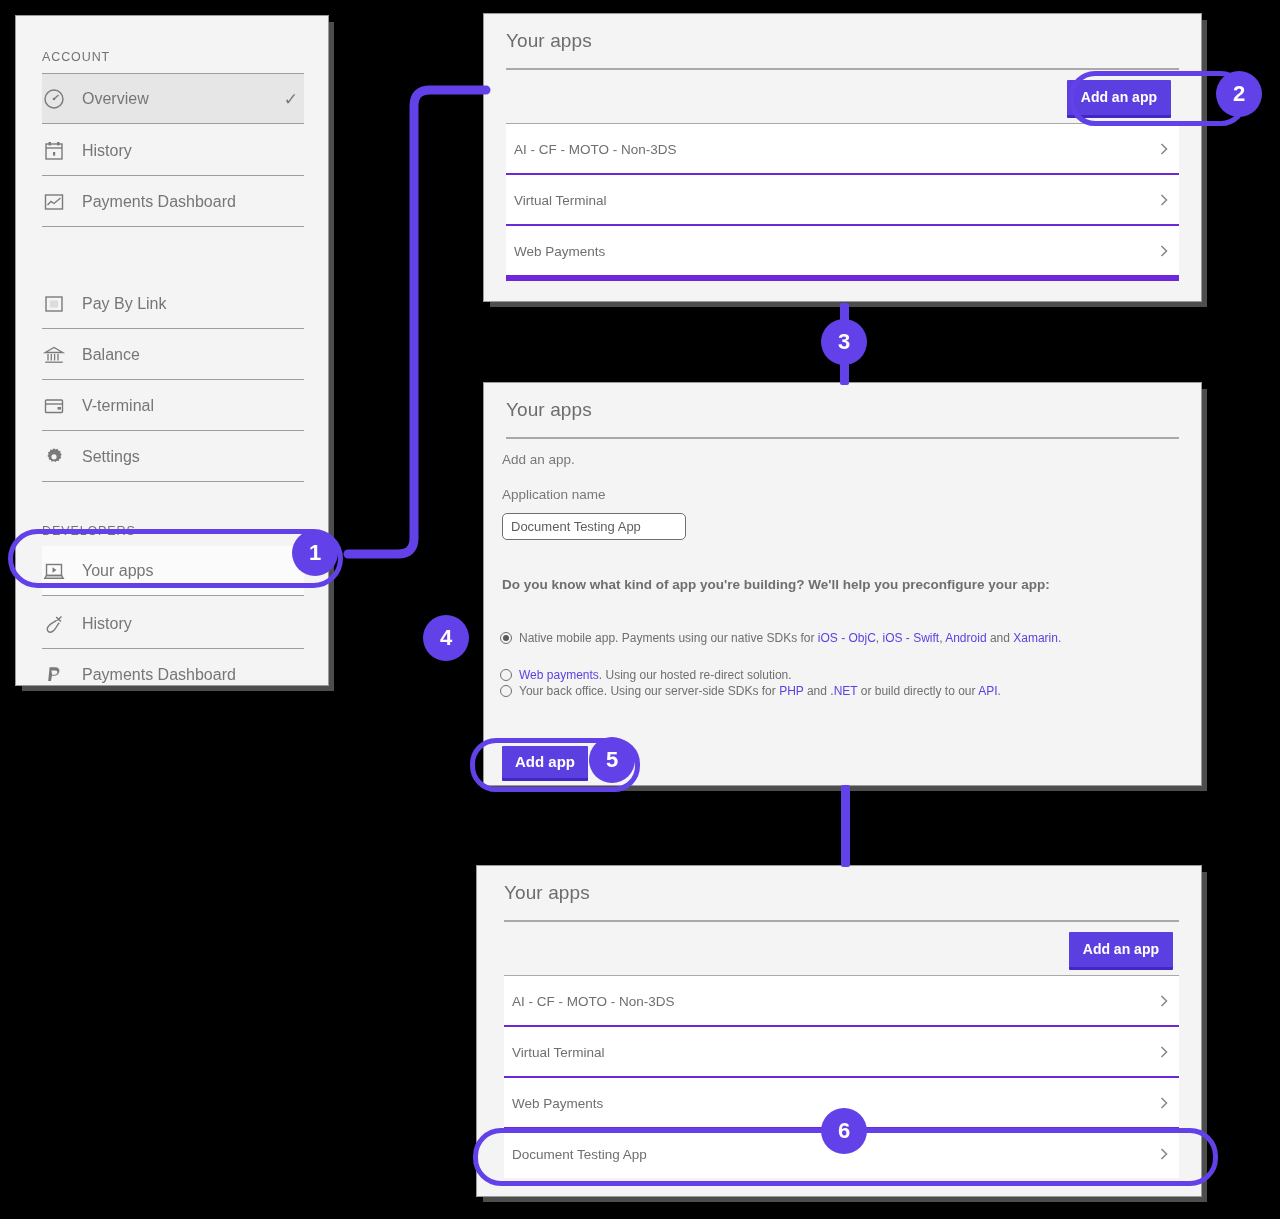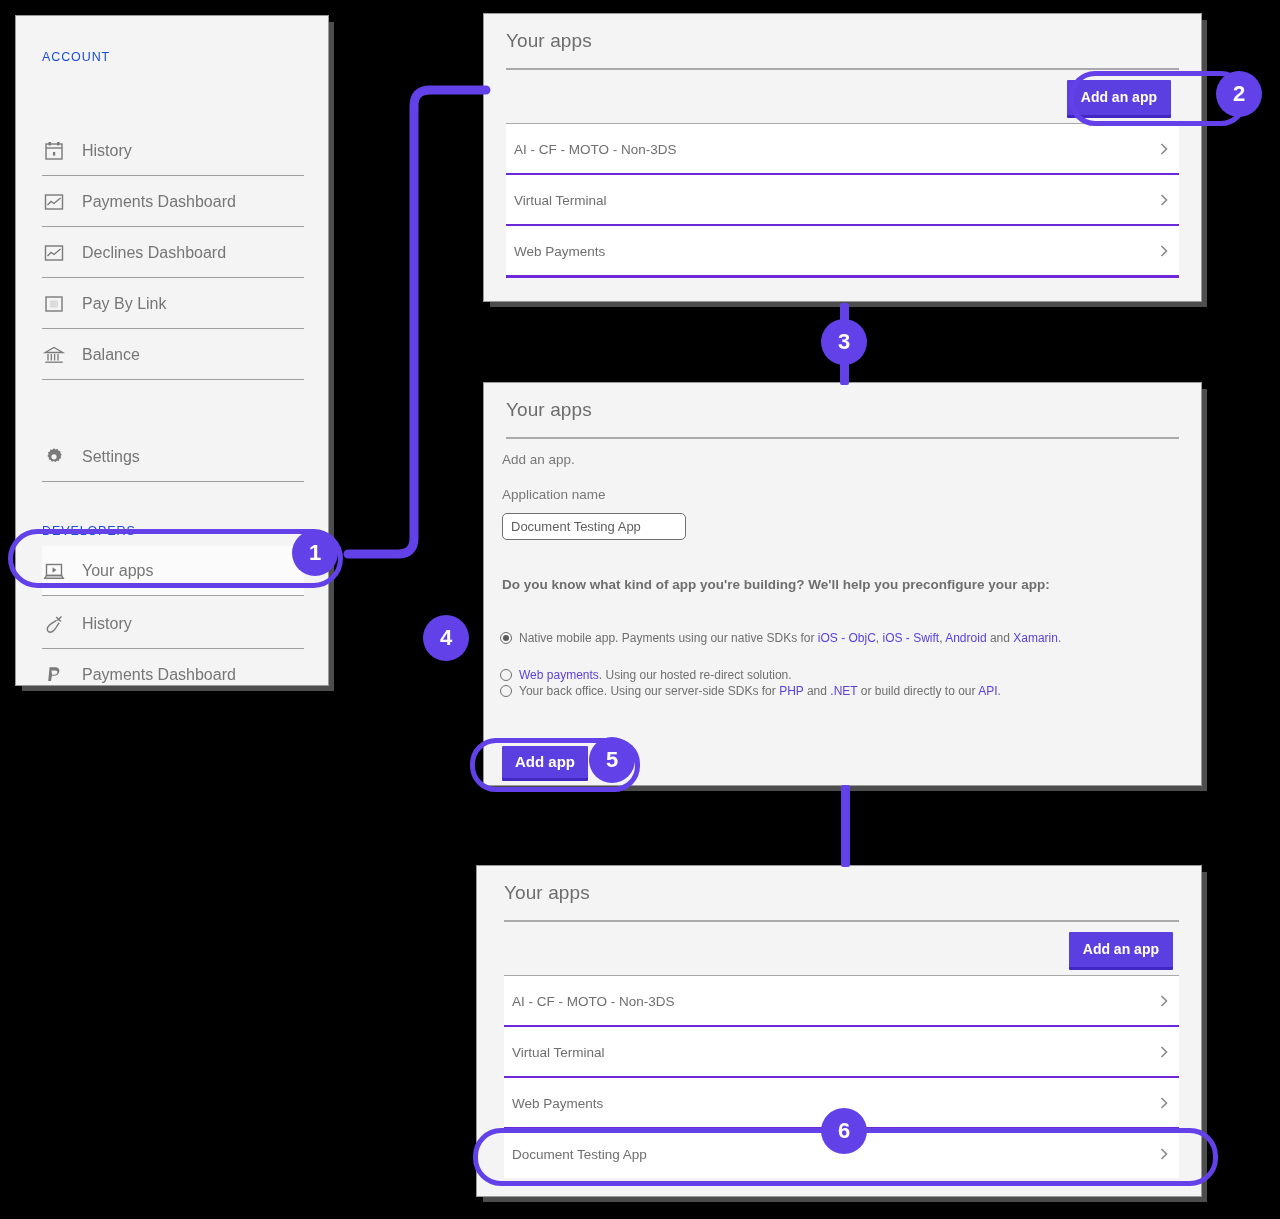--- a/index.html
+++ b/index.html
@@ -10,35 +10,35 @@
   
   .panel{position:absolute;background:#f4f4f4;
          box-shadow:0 0 0 1px #9a9a9a, 6px 6px 0 0 rgba(90,90,90,.85);}
   .panel-inner{position:absolute;inset:0;background:#f4f4f4;}
   .panel-title{position:absolute;left:22px;top:16px;font-size:19px;color:#6d6d6d;
                letter-spacing:.1px;}
   .rule{position:absolute;left:22px;right:22px;height:0;border-top:2px solid #a9a9a9;}
 
   
   .app-row{position:absolute;left:22px;right:22px;background:#fff;
-           border-bottom:3px solid #6d28d9;height:49px;}
+           border-bottom:6px solid #6d28d9;height:49px;}
   .app-row .lbl{position:absolute;left:8px;top:50%;transform:translateY(-50%);
                 font-size:13.5px;color:#6f6f6f;}
   .chev{position:absolute;right:8px;top:50%;transform:translateY(-50%);
         width:14px;height:14px;}
   .chev svg{display:block;}
 
   
   .btn{position:absolute;background:#5b3fe0;color:#fff;border:0;border-radius:1px;
        font-size:14px;font-weight:bold;padding:9px 14px 10px;
        font-family:"Liberation Sans",sans-serif;box-shadow:0 3px 0 #4227c4;cursor:pointer;}
 
   
   #sidebar{left:16px;top:16px;width:312px;height:669px;}
-  .sb-section{position:absolute;left:26px;font-size:12.5px;color:#1d4ed8;
+  .sb-section{position:absolute;left:26px;font-size:12.5px;color:#737373;
               letter-spacing:.9px;}
   .sb-item{position:absolute;left:26px;width:262px;height:49px;
            border-bottom:1.5px solid #9e9e9e;}
   .sb-item.top-rule{border-top:1.5px solid #9e9e9e;}
   .sb-item.active{background:#e6e6e6;}
   .sb-ico{position:absolute;left:0;top:50%;transform:translateY(-50%);
           width:24px;height:24px;color:#7a7a7a;}
   .sb-ico svg{display:block;}
   .sb-lbl{position:absolute;left:40px;top:50%;transform:translateY(-50%);
           font-size:16px;color:#767676;}
@@ -68,20 +68,31 @@
 </head>
 <body>
 
 <div class="stage">
 
   <div class="panel" id="sidebar">
     <div class="panel-inner">
 
       <div class="sb-section" style="top:34px;">ACCOUNT</div>
 
+      <div class="sb-item active top-rule" style="top:57px;">
+        <span class="sb-ico">
+          <svg width="24" height="24" viewBox="0 0 24 24" fill="none" stroke="currentColor" stroke-width="1.4">
+            <circle cx="12" cy="12" r="9"></circle>
+              <path d="M12 12 L16.5 8"></path>
+              <circle cx="12" cy="12" r="1.3" fill="currentColor" stroke="none"></circle>
+          </svg>
+          </span>
+        <span class="sb-lbl">Overview</span>
+        <span class="sb-check">✓</span>
+      </div>
 
       <div class="sb-item" style="top:110px;">
         <span class="sb-ico">
           <svg width="24" height="24" viewBox="0 0 24 24" fill="none" stroke="currentColor" stroke-width="1.4">
             <rect x="4" y="5" width="16" height="15"></rect>
               <path d="M4 9h16"></path>
             <rect x="6.5" y="3" width="2.5" height="3.4" fill="currentColor" stroke="none"></rect>
             <rect x="15" y="3" width="2.5" height="3.4" fill="currentColor" stroke="none"></rect>
             <rect x="11" y="13" width="2.2" height="3.6" fill="currentColor" stroke="none"></rect>
           </svg>
@@ -92,29 +103,20 @@
       <div class="sb-item" style="top:161px;">
         <span class="sb-ico">
           <svg width="24" height="24" viewBox="0 0 24 24" fill="none" stroke="currentColor" stroke-width="1.4">
             <rect x="3.5" y="5" width="17" height="14"></rect>
               <path d="M5.5 15 L9 11.5 L12 13.5 L18.5 8"></path>
           </svg>
           </span>
         <span class="sb-lbl">Payments Dashboard</span>
       </div>
 
-      <div class="sb-item" style="top:212px;">
-        <span class="sb-ico">
-          <svg width="24" height="24" viewBox="0 0 24 24" fill="none" stroke="currentColor" stroke-width="1.4">
-            <rect x="3.5" y="5" width="17" height="14"></rect>
-              <path d="M5.5 15 L9 11.5 L12 13.5 L18.5 8"></path>
-          </svg>
-          </span>
-        <span class="sb-lbl">Declines Dashboard</span>
-      </div>
 
       <div class="sb-item" style="top:263px;">
         <span class="sb-ico">
           <svg width="24" height="24" viewBox="0 0 24 24" fill="none" stroke="currentColor" stroke-width="1.4">
             <rect x="4" y="5" width="16" height="14"></rect>
               <rect x="8" y="8.5" width="8" height="7" fill="#dcdcdc" stroke="none"></rect>
           </svg>
           </span>
         <span class="sb-lbl">Pay By Link</span>
       </div>
@@ -123,20 +125,30 @@
         <span class="sb-ico">
           <svg width="24" height="24" viewBox="0 0 24 24" fill="none" stroke="currentColor" stroke-width="1.3">
             <path d="M3.2 9.5 L12 4.5 L20.8 9.5 Z"></path>
               <path d="M3.2 19.2 h17.6"></path>
             <path d="M6 11 v6.6 M9.3 11 v6.6 M12.6 11 v6.6 M16 11 v6.6"></path>
           </svg>
           </span>
         <span class="sb-lbl">Balance</span>
       </div>
 
+      <div class="sb-item" style="top:365px;">
+        <span class="sb-ico">
+          <svg width="24" height="24" viewBox="0 0 24 24" fill="none" stroke="currentColor" stroke-width="1.4">
+            <rect x="3.5" y="6" width="17" height="12.5" rx="1"></rect>
+              <path d="M3.5 10 h17"></path>
+            <rect x="15.5" y="13" width="3.5" height="2.6" fill="currentColor" stroke="none"></rect>
+          </svg>
+          </span>
+        <span class="sb-lbl">V-terminal</span>
+      </div>
 
       <div class="sb-item" style="top:416px;">
         <span class="sb-ico">
           <svg width="24" height="24" viewBox="0 0 24 24" fill="currentColor">
             <path d="M12 3.2l1.6 1.3 1.9-.7.9 1.9 2 .3-.1 2 1.5 1.4-1.2 1.7.6 2-1.9.8-.5 2-2-.2-1.5 1.4-1.7-1.1-1.9.7-.9-1.8-2-.3.1-2.1L5.4 11l1.2-1.7-.6-2 1.9-.8.5-2 2 .2z"></path>
             <circle cx="12" cy="11.8" r="2.6" fill="#f4f4f4"></circle>
           </svg>
           </span>
         <span class="sb-lbl">Settings</span>
       </div>

